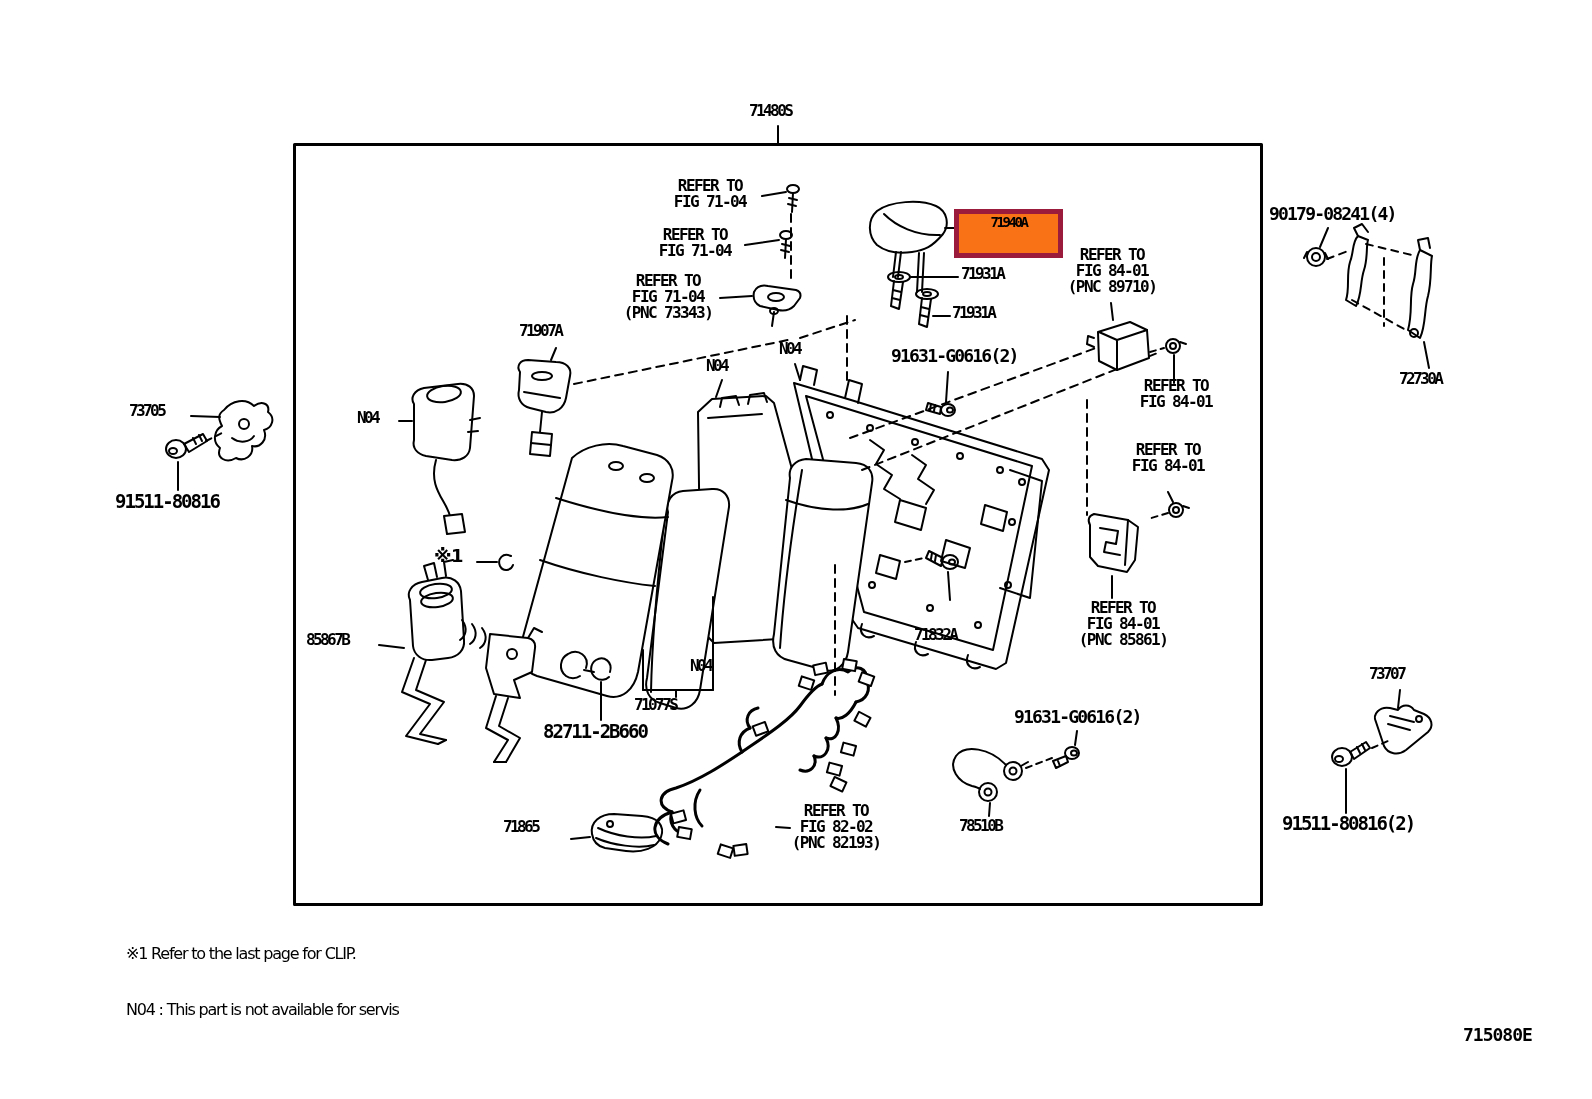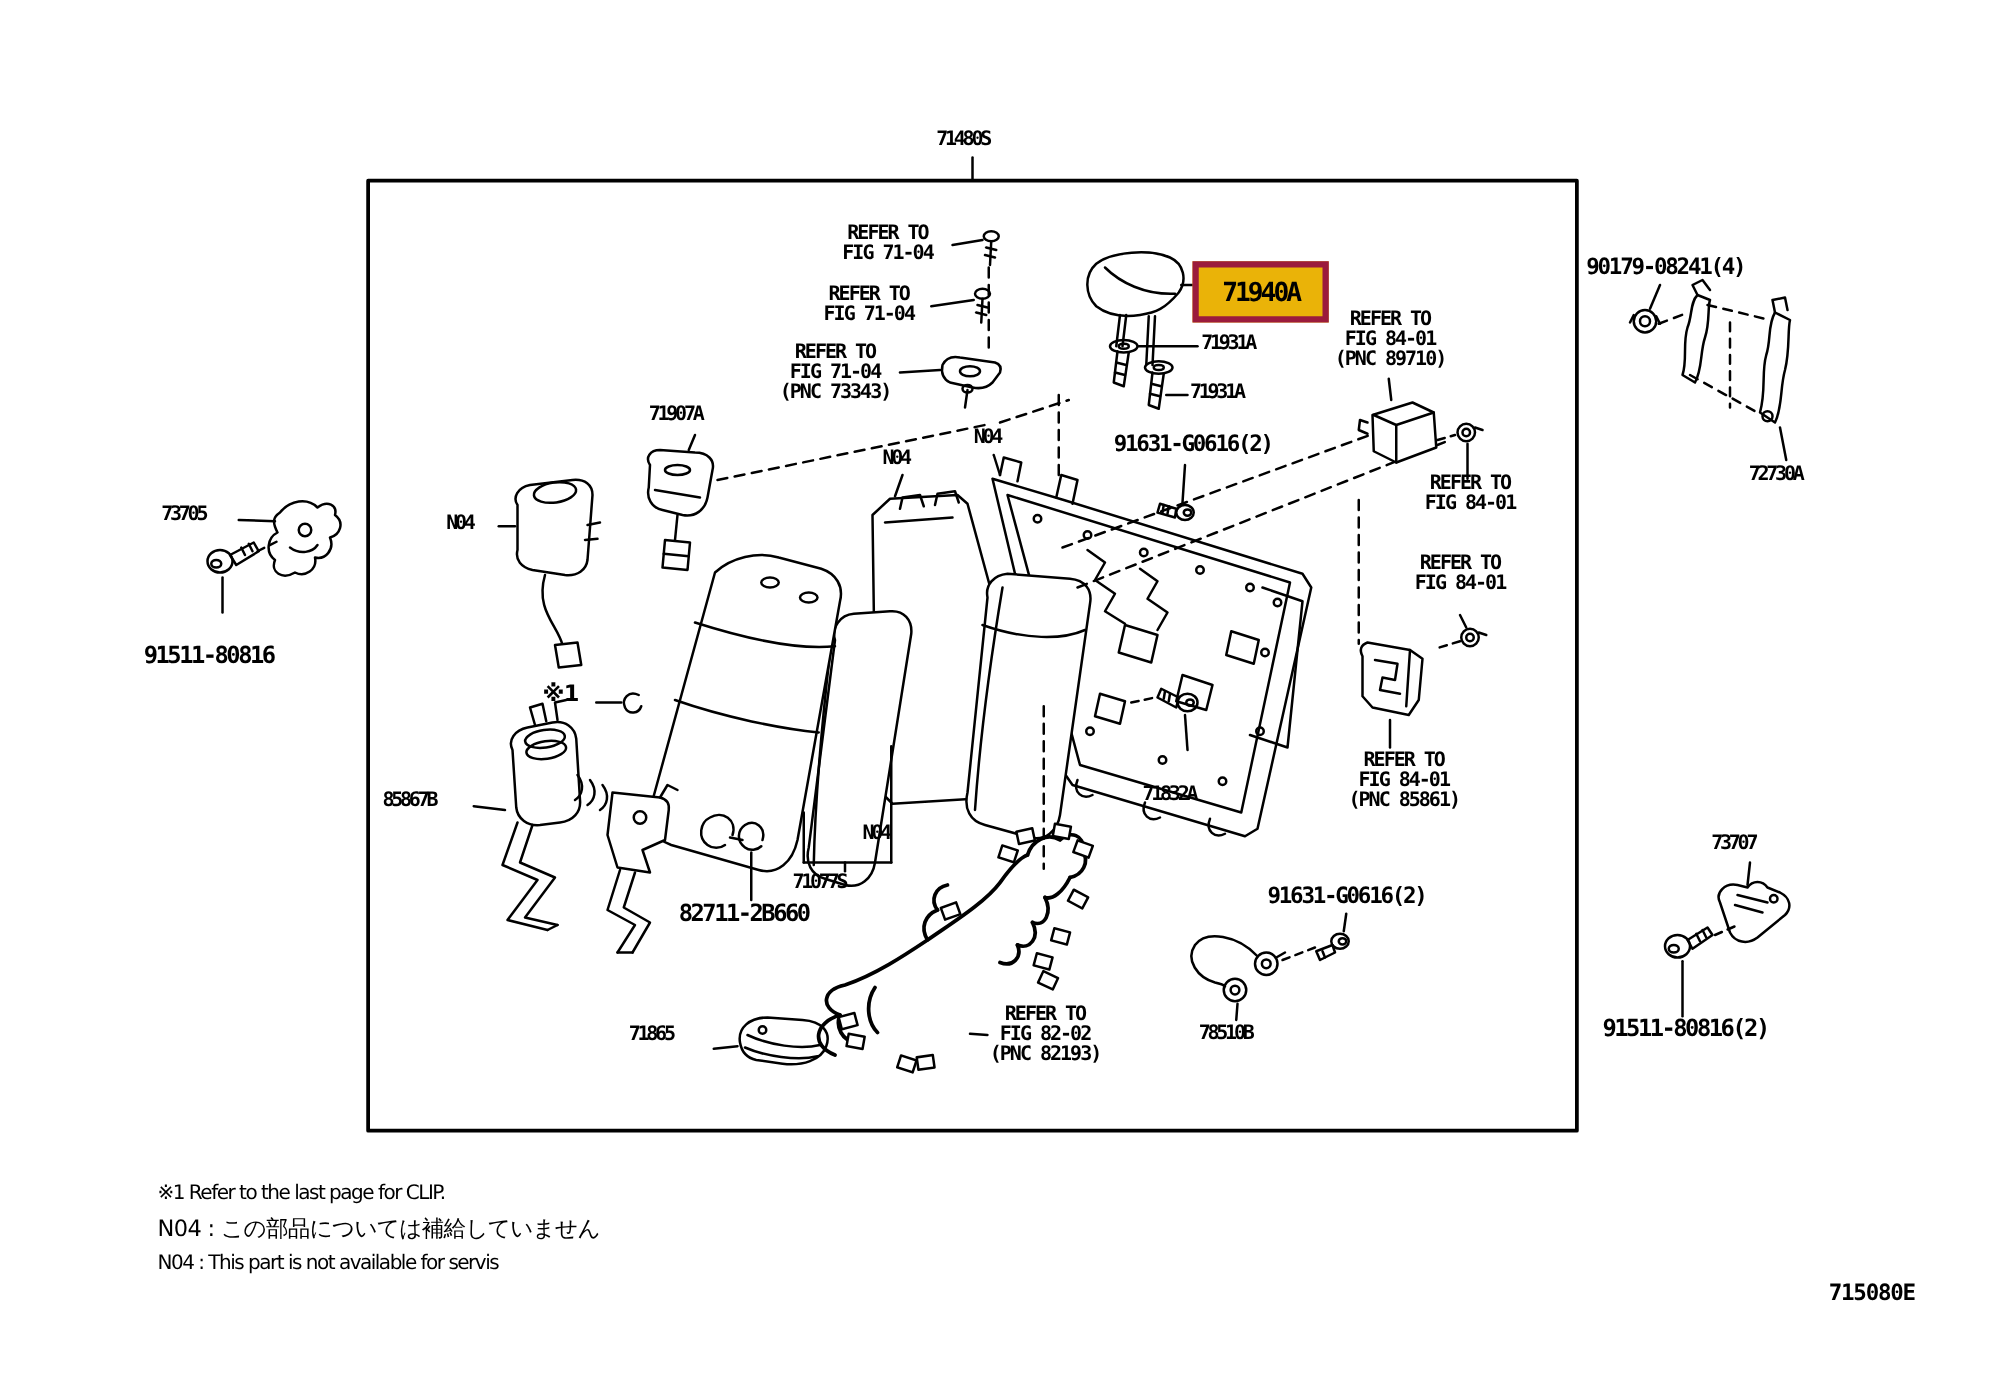--- a/index.html
+++ b/index.html
@@ -4,22 +4,22 @@
 <style>
   html,body{margin:0;padding:0;background:#fff;}
   .stage{position:relative;width:1592px;height:1099px;background:#ffffff;overflow:hidden;
          font-family:"DejaVu Sans Mono","Liberation Mono",monospace;color:#000;}
   .stage svg{position:absolute;left:0;top:0;}
   .lbl{position:absolute;white-space:pre-line;font-weight:bold;line-height:1.02;}
   .big{font-size:16px;letter-spacing:-2.6px;}
   .md{font-size:18px;letter-spacing:-1.8px;}
   .md2{font-size:19px;letter-spacing:-2px;}
   .sm{font-size:16px;letter-spacing:-1.6px;line-height:1.0;text-align:center;}
-  .hlbox{position:absolute;border:5px solid #9B1B3C;display:flex;align-items:center;justify-content:center;
-         font-size:21px;font-weight:bold;letter-spacing:-2.4px;background:#eab308;}
+  .hlbox{position:absolute;border:5px solid #9B1B3C;display:flex;align-items:flex-start;justify-content:center;
+         font-size:14px;font-weight:bold;letter-spacing:-2.4px;background:#f97316;}
   .note{position:absolute;font-family:"DejaVu Sans",sans-serif;font-weight:normal;letter-spacing:-0.5px;}
   .note-jp{font-size:18px;}
   .note-en{font-size:16px;letter-spacing:-1.2px;}
   .figcode{position:absolute;font-size:18px;letter-spacing:-1px;font-weight:bold;}
 </style>
 </head>
 <body>
 
 <div class="stage">
 
@@ -387,21 +387,21 @@
 
 <div class="lbl sm" style="left:1053px;top:247px;width:118px;">REFER TO
 FIG 84-01
 (PNC 89710)</div>
 <div class="lbl md" style="left:1269px;top:205px;">90179-08241(4)</div>
 <div class="lbl big" style="left:1399px;top:371px;">72730A</div>
 <div class="lbl sm" style="left:1126px;top:378px;width:100px;">REFER TO
 FIG 84-01</div>
 
 <div class="lbl big" style="left:129px;top:403px;">73705</div>
-<div class="lbl md2" style="left:115px;top:515px;">91511-80816</div>
+<div class="lbl md2" style="left:115px;top:492px;">91511-80816</div>
 
 <div class="lbl big" style="left:357px;top:410px;">N04</div>
 <div class="lbl big" style="left:519px;top:323px;">71907A</div>
 <div class="lbl big" style="left:706px;top:358px;">N04</div>
 <div class="lbl big" style="left:779px;top:341px;">N04</div>
 <div class="lbl md" style="left:891px;top:347px;">91631-G0616(2)</div>
 <div class="lbl sm" style="left:1118px;top:442px;width:100px;">REFER TO
 FIG 84-01</div>
 
 <div class="note note-jp" style="left:434px;top:545px;font-weight:bold;">※1</div>
@@ -419,18 +419,17 @@
 <div class="lbl sm" style="left:778px;top:803px;width:116px;">REFER TO
 FIG 82-02
 (PNC 82193)</div>
 <div class="lbl md" style="left:1014px;top:708px;">91631-G0616(2)</div>
 <div class="lbl big" style="left:959px;top:818px;">78510B</div>
 
 <div class="lbl big" style="left:1369px;top:666px;">73707</div>
 <div class="lbl md2" style="left:1282px;top:814px;">91511-80816(2)</div>
 
 <div class="note note-en" style="left:126px;top:944px;">※1 Refer to the last page for CLIP.</div>
-<div class="note note-jp" style="left:126px;top:971px;">N04 : この部品については補給していません</div>
 <div class="note note-en" style="left:126px;top:1000px;">N04 : This part is not available for servis</div>
 
 <div class="figcode" style="left:1463px;top:1024px;">715080E</div>
 
 </div>
 
 </body></html>

